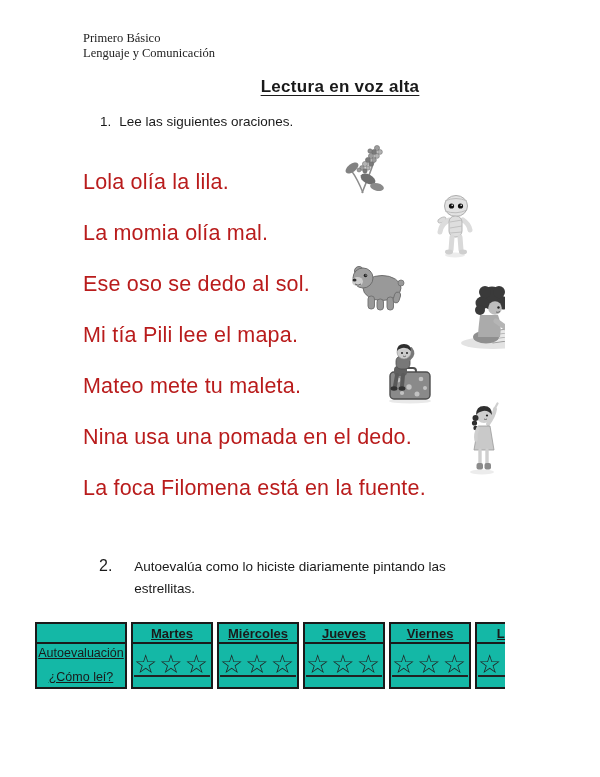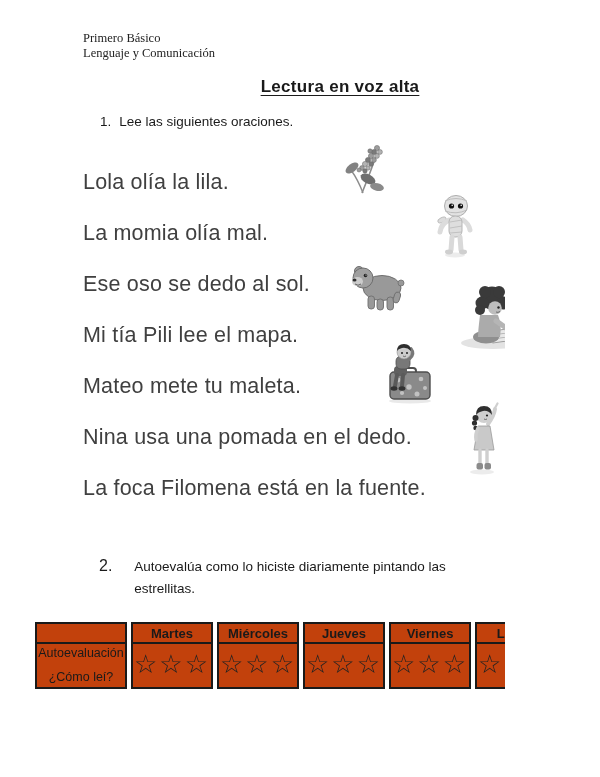--- a/index.html
+++ b/index.html
@@ -11,32 +11,32 @@
     position:absolute;left:83px;top:31px;
     font-family:"Liberation Serif",serif;font-size:12.5px;line-height:15px;color:#222;
   }
   .doc-title{
     position:absolute;left:0;top:77px;width:600px;text-align:center;
     font-size:17px;font-weight:bold;letter-spacing:.3px;
     text-decoration:underline;text-underline-offset:3px;padding-left:40px;
   }
   .instr1{position:absolute;left:100px;top:114px;display:flex;gap:8px;font-size:13.5px;}
   .sentence{
-    position:absolute;left:83px;font-size:21.5px;color:#404040;
+    position:absolute;left:83px;font-size:21.5px;color:#b91c1c;
     letter-spacing:.2px;white-space:nowrap;
   }
   .s0{top:170px}.s1{top:221px}.s2{top:272px}.s3{top:323px}
   .s4{top:374px}.s5{top:425px}.s6{top:476px}
   .art{position:absolute;}
   .instr2{position:absolute;left:99px;top:556px;display:flex;gap:7px;}
   .instr2 .num{font-size:16px;line-height:20px;}
   .instr2 .txt{font-size:13.5px;line-height:22px;margin-left:15px;}
   .tbl{position:absolute;left:35px;top:622px;}
   .trow{display:flex;gap:4px;}
-  .cell{box-sizing:border-box;border:2px solid #1a1a1a;background:#c2410c;}
+  .cell{box-sizing:border-box;border:2px solid #1a1a1a;background:#14b8a6;text-decoration:underline;}
   .hcell{
     width:82px;height:22px;display:flex;align-items:center;justify-content:center;
     font-size:13px;font-weight:bold;
   }
   .corner{width:92px;}
   .brow{margin-top:-2px;}
   .labelcell{
     width:92px;height:47px;display:flex;flex-direction:column;
     justify-content:space-between;align-items:center;
     font-size:12.5px;padding:2px 1px 3px;

